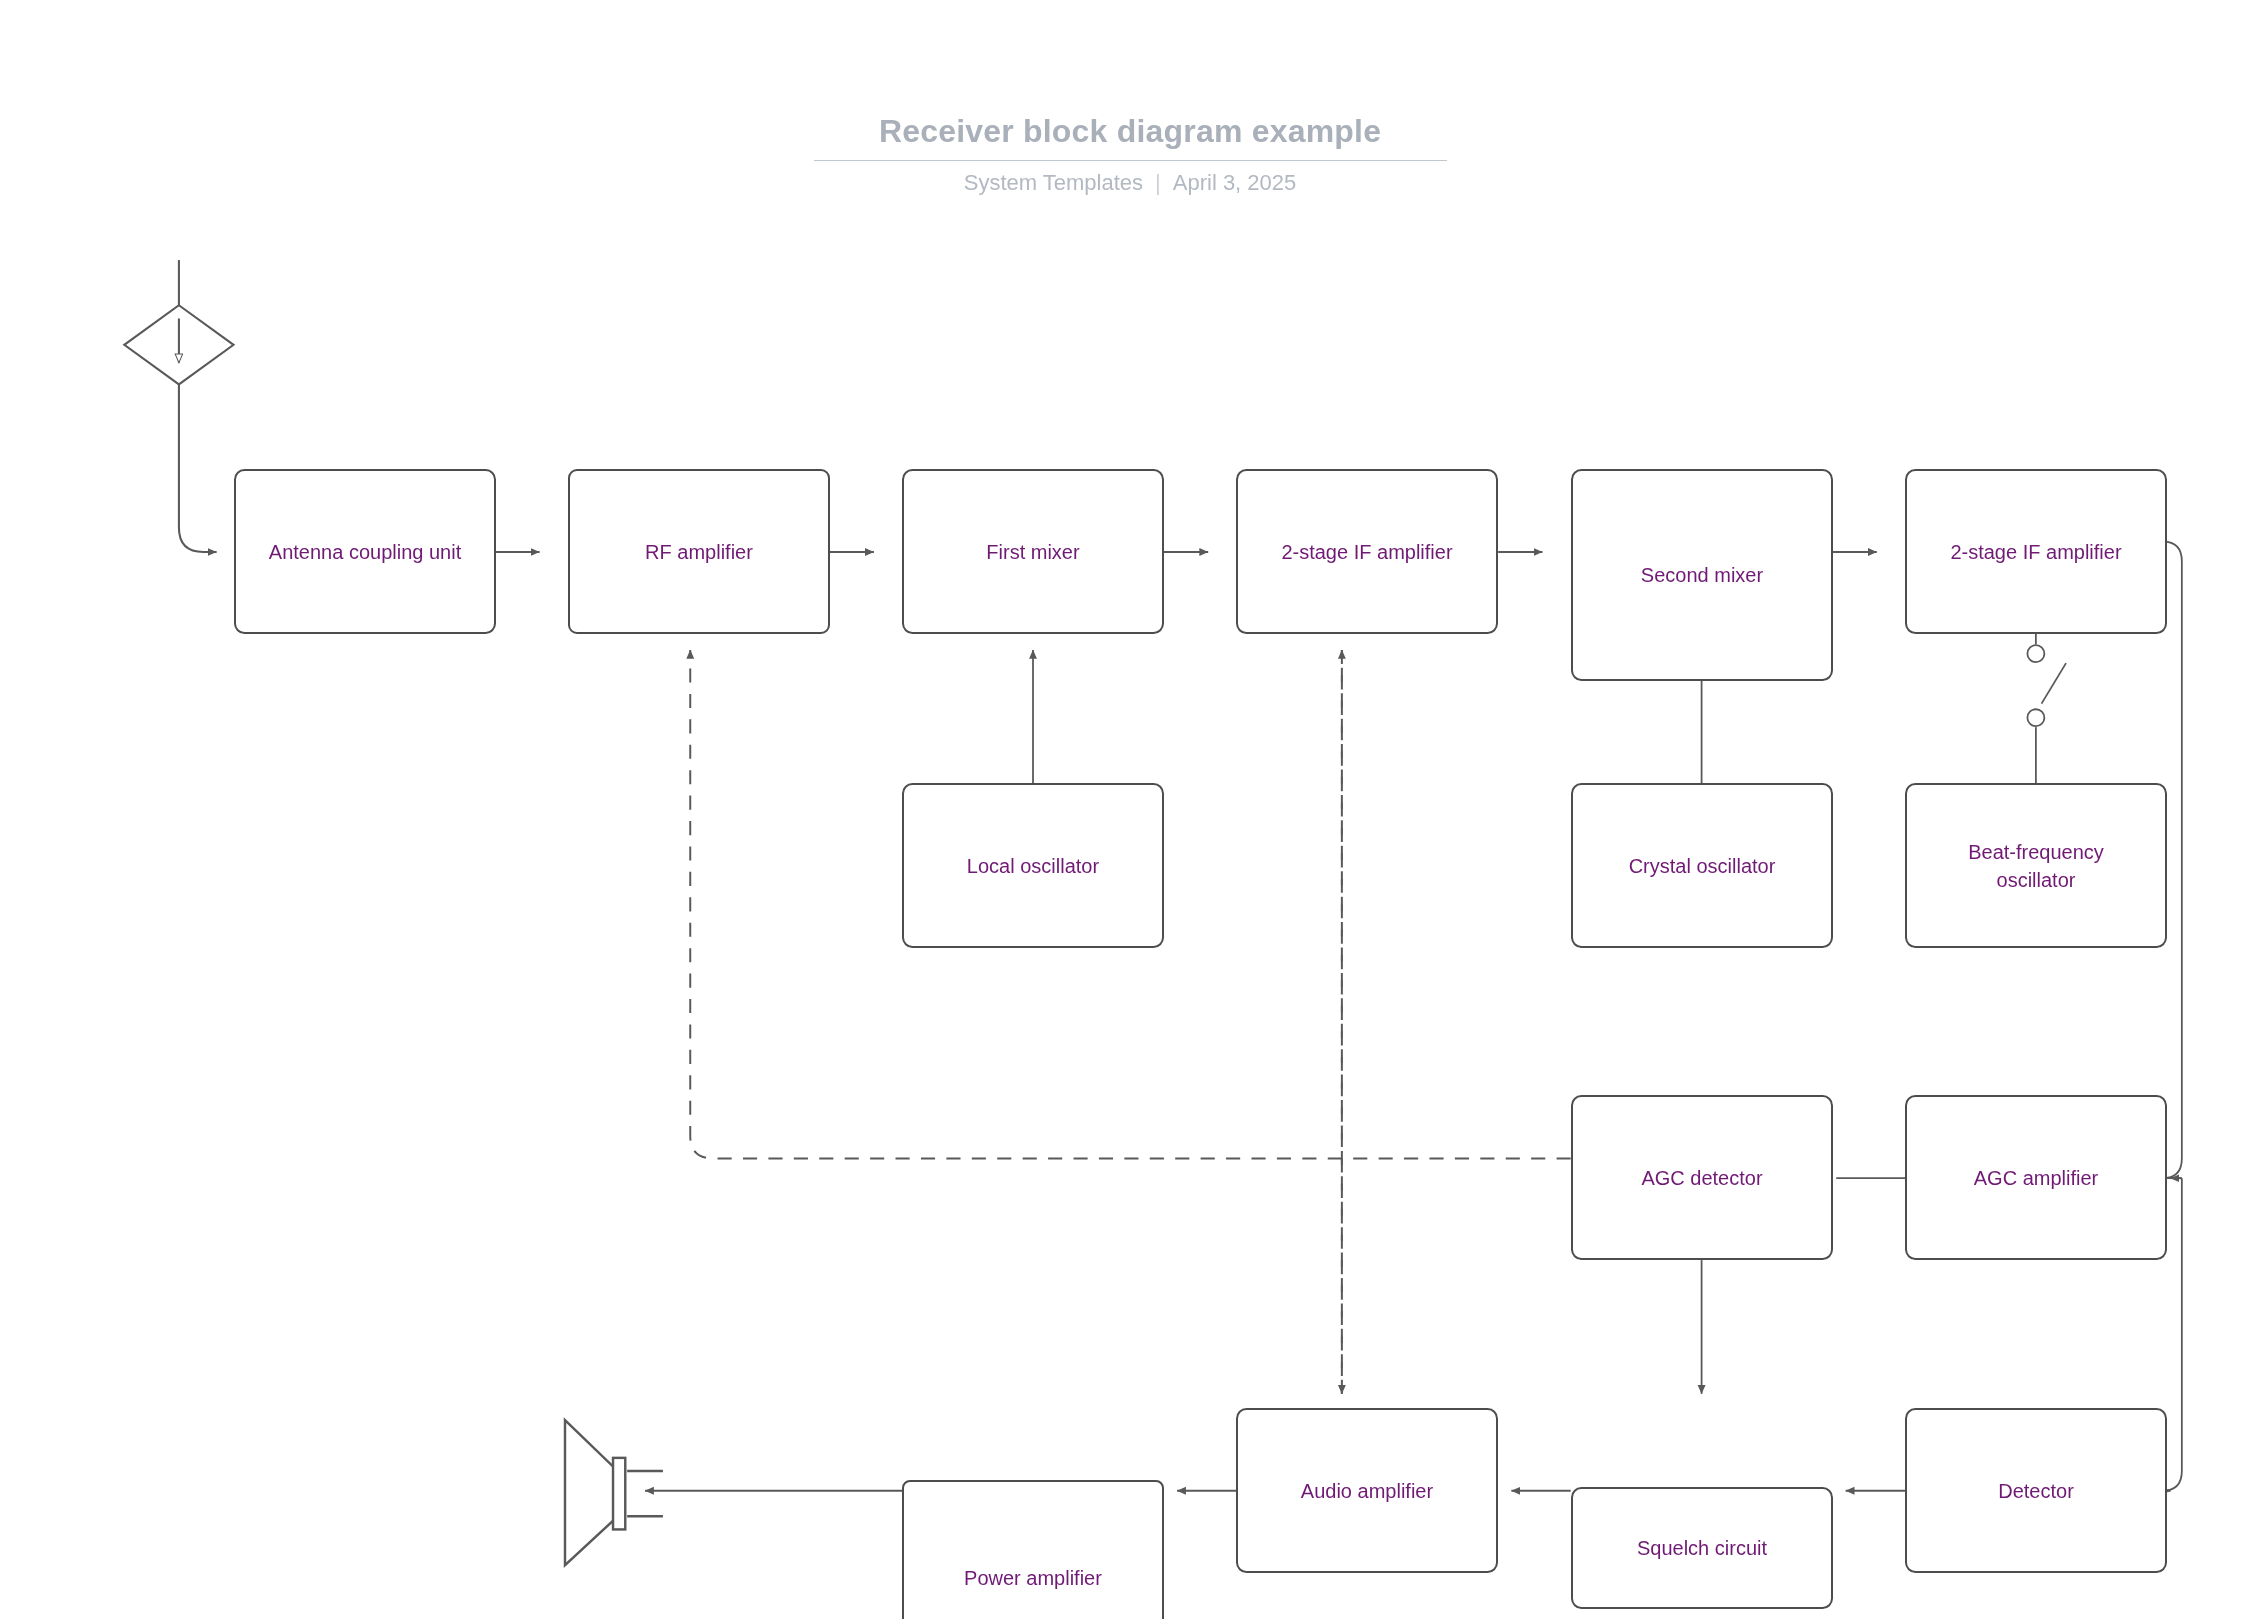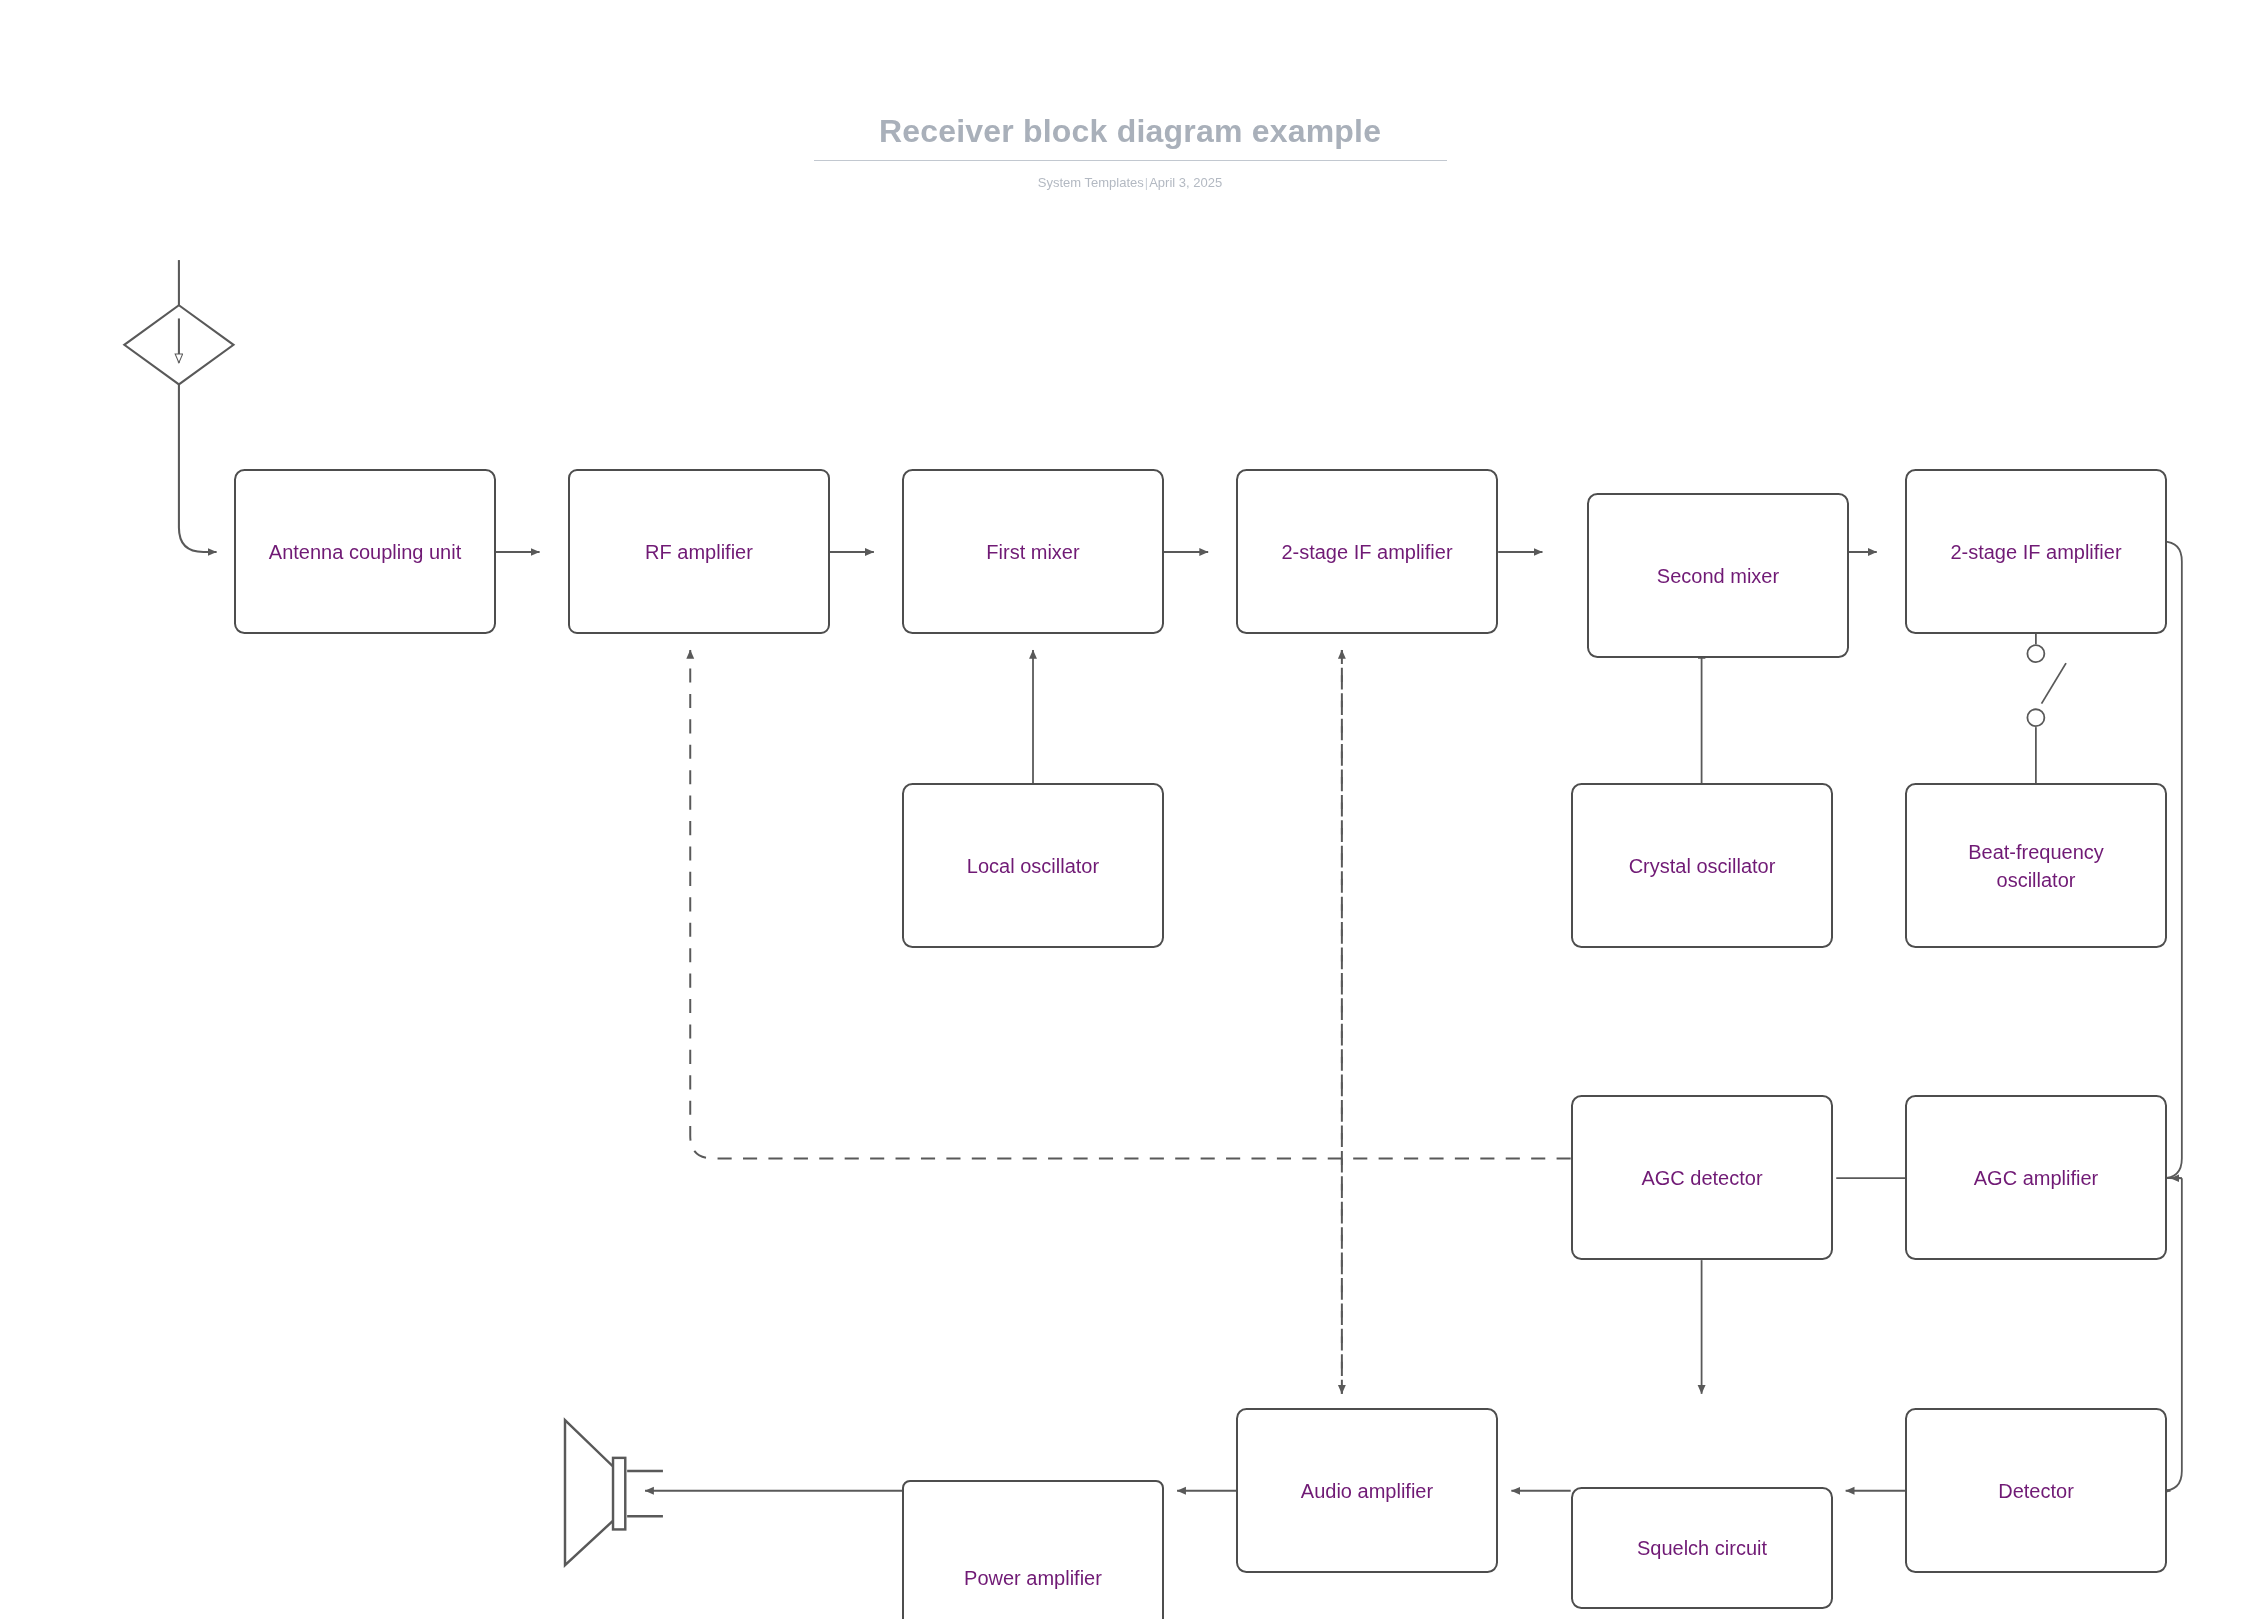--- a/index.html
+++ b/index.html
@@ -30,27 +30,27 @@
     line-height: 40px;
   }
   #title-rule {
     width: 633px;
     height: 0.9px;
     background: #c2c8d0;
     margin: 9.4px auto 0 auto;
   }
   #subtitle {
     margin-top: 10.4px;
-    font-size: 13px;
+    font-size: 22px;
     color: #b3b9c2;
     line-height: 21px;
     display: flex;
     justify-content: center;
     align-items: flex-start;
-    gap: 1px;
+    gap: 12px;
   }
   #subtitle .sep {
     color: #ccd1d8;
     font-weight: 300;
   }
   
   #canvas {
     position: absolute;
     left: 0; top: 0;
     width: 2260px; height: 1620px;
@@ -185,21 +185,21 @@
     </div>
     <div class="node" style="left:568px; top:469px; width:262px; height:165px;border-radius:9px;">
       <span class="node-label">RF amplifier</span>
     </div>
     <div class="node" style="left:902px; top:469px; width:262px; height:165px;">
       <span class="node-label">First mixer</span>
     </div>
     <div class="node" style="left:1236px; top:469px; width:262px; height:165px;">
       <span class="node-label">2-stage IF amplifier</span>
     </div>
-    <div class="node" style="left:1571px; top:493px; width:262px; height:165px;margin-left:16px;">
+    <div class="node" style="left:1571px; top:469px; width:262px; height:212px;">
       <span class="node-label">Second mixer</span>
     </div>
     <div class="node" style="left:1905px; top:469px; width:262px; height:165px;">
       <span class="node-label">2-stage IF amplifier</span>
     </div>
 
     <div class="node" style="left:902px; top:783px; width:262px; height:165px;">
       <span class="node-label">Local oscillator</span>
     </div>
     <div class="node" style="left:1571px; top:783px; width:262px; height:165px;">

